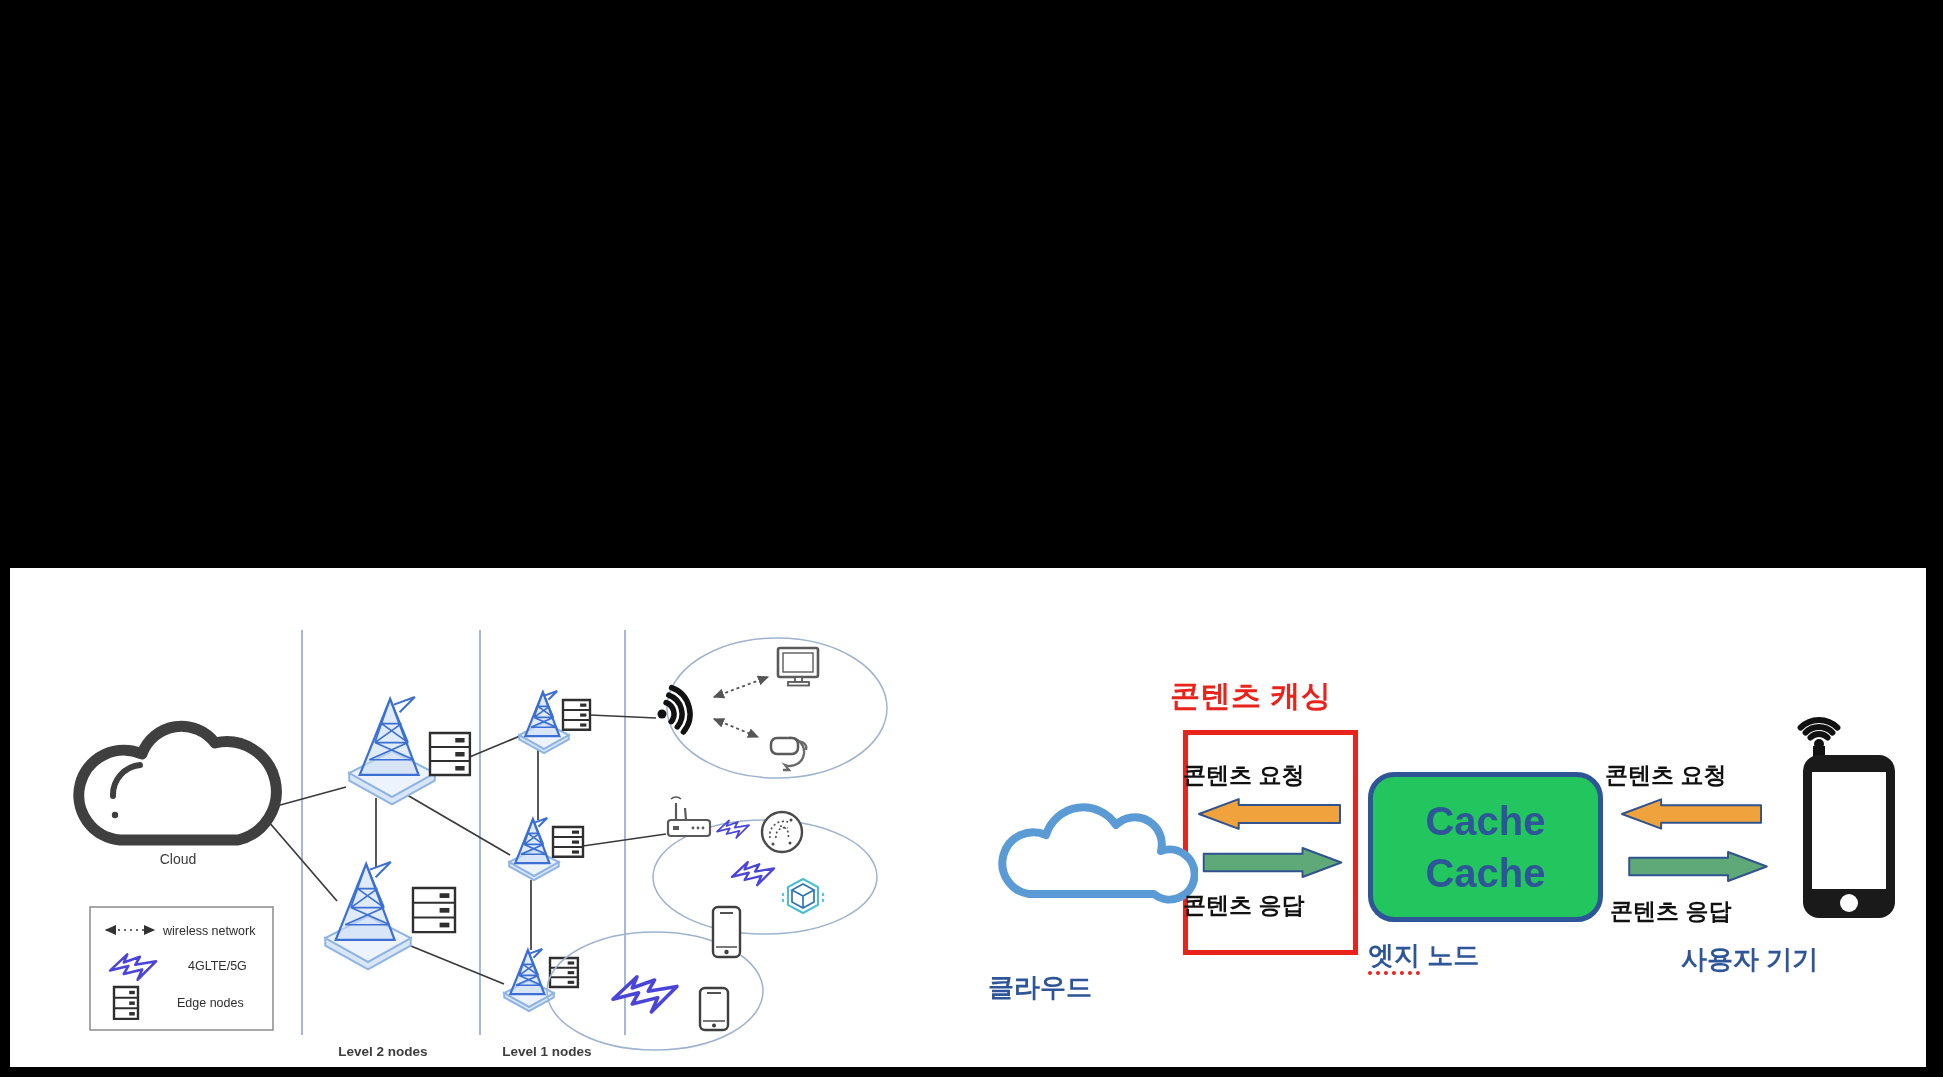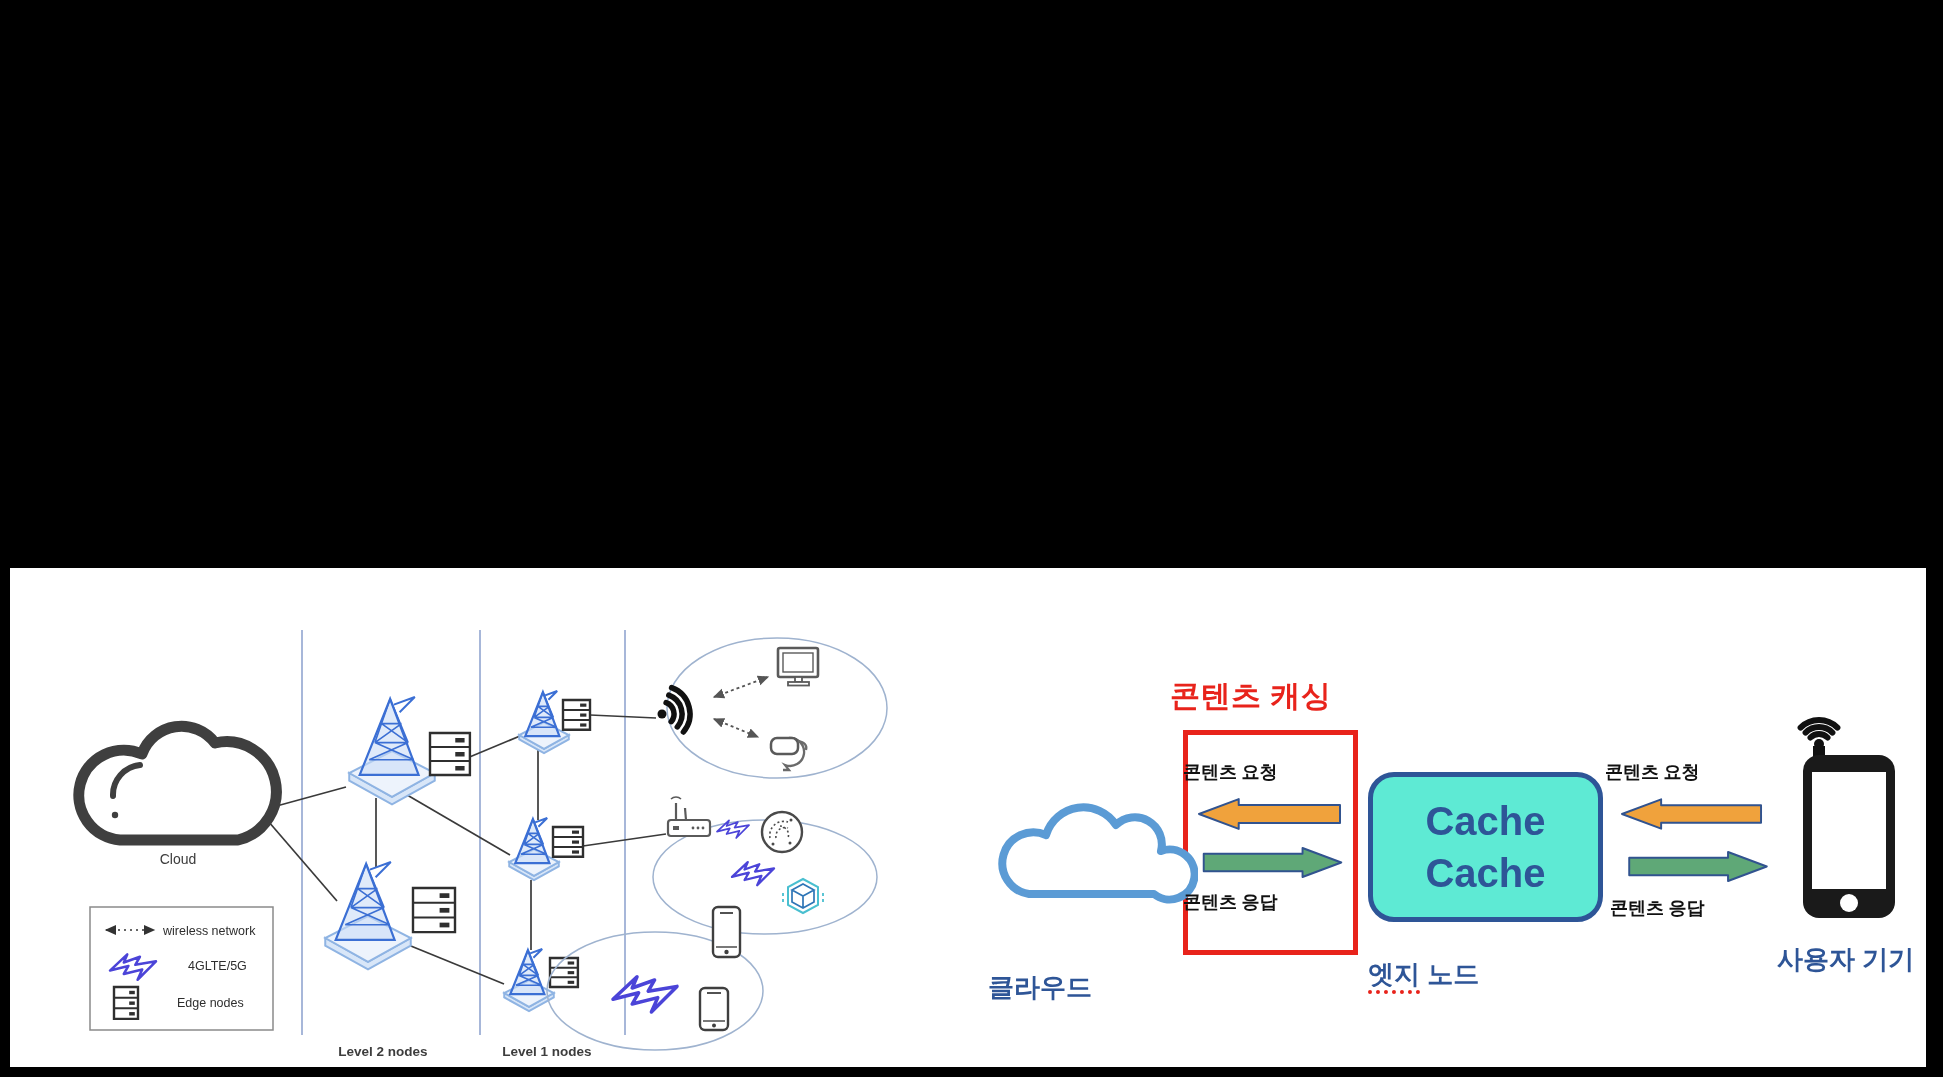--- a/index.html
+++ b/index.html
@@ -4,33 +4,33 @@
 <style>
   html,body{margin:0;padding:0;background:#000;}
   .stage{position:relative;width:1943px;height:1077px;background:#000;overflow:hidden;
          font-family:"Liberation Sans",sans-serif;}
   .panel{position:absolute;left:10px;top:568px;width:1916px;height:499px;background:#fff;}
   .abs{position:absolute;}
   .ctr{}
   
   .rd-title{left:1160px;top:108px;width:200px;font-size:30px;font-weight:bold;color:#E8231B;letter-spacing:.5px;}
   .red-box{left:1173px;top:162px;width:175px;height:225px;border:5px solid #E8231B;box-sizing:border-box;background:#fff;}
-  .flow-label{font-size:18px;font-weight:bold;color:#111;font-family:Liberation Serif, serif;}
+  .flow-label{font-size:23px;font-weight:bold;color:#111;}
   .fl-req-l{left:1173px;top:192px;width:175px;}
   .fl-res-l{left:1173px;top:322px;width:175px;}
   .fl-req-r{left:1595px;top:192px;width:145px;}
   .fl-res-r{left:1600px;top:328px;width:145px;}
   .cache-box{left:1358px;top:204px;width:235px;height:150px;border:5px solid #2E5597;border-radius:26px;
-             box-sizing:border-box;background:#5eead4;display:flex;flex-direction:column;align-items:center;
+             box-sizing:border-box;background:#22c55e;display:flex;flex-direction:column;align-items:center;
              justify-content:center;gap:6px;}
   .cache-box span{font-size:40px;font-weight:bold;color:#2E5597;line-height:46px;}
   .navy-label{font-size:26px;font-weight:bold;color:#2E5597;}
   .lbl-cloud{left:978px;top:366px;width:205px;margin-top:36px;}
-  .lbl-edge{left:1358px;top:389px;width:235px;}
-  .lbl-user{left:1767px;top:374px;width:155px;}
+  .lbl-edge{left:1358px;top:370px;width:235px;}
+  .lbl-user{left:1671px;top:374px;width:155px;}
   .sp-underline{border-bottom:4px dotted #E8231B;padding-bottom:1px;}
 </style>
 </head>
 <body>
 
 <div class="stage">
   <div class="panel">
 
     <svg class="abs" style="left:0;top:0" width="950" height="500" viewBox="0 0 950 500">
       <defs>

